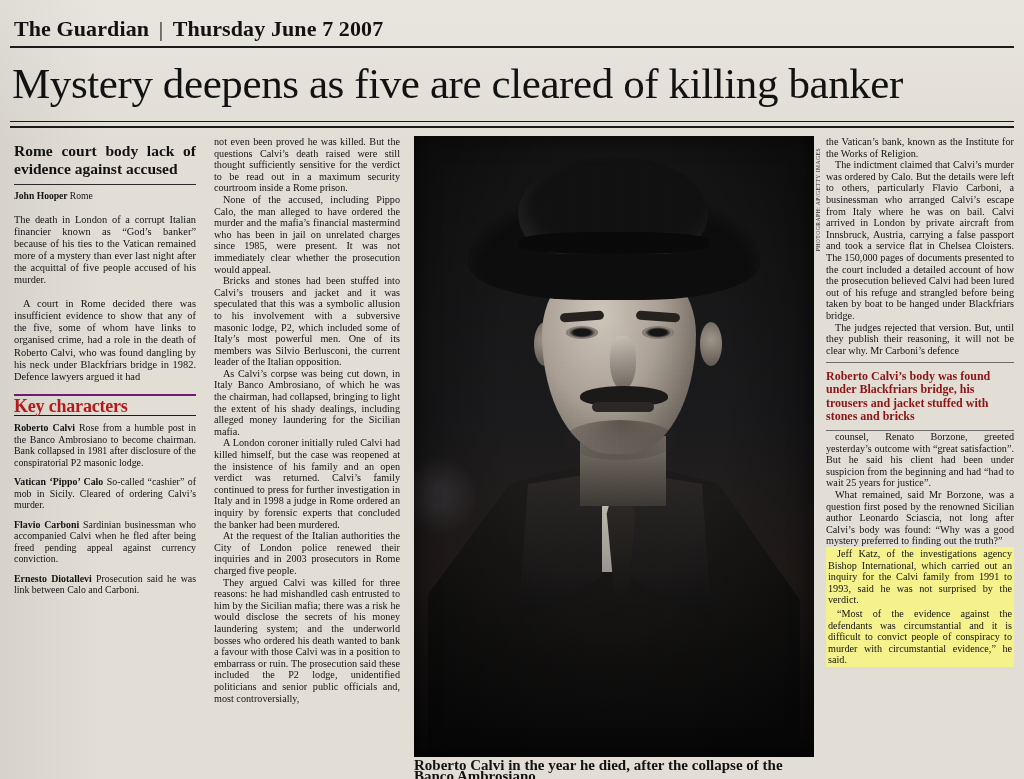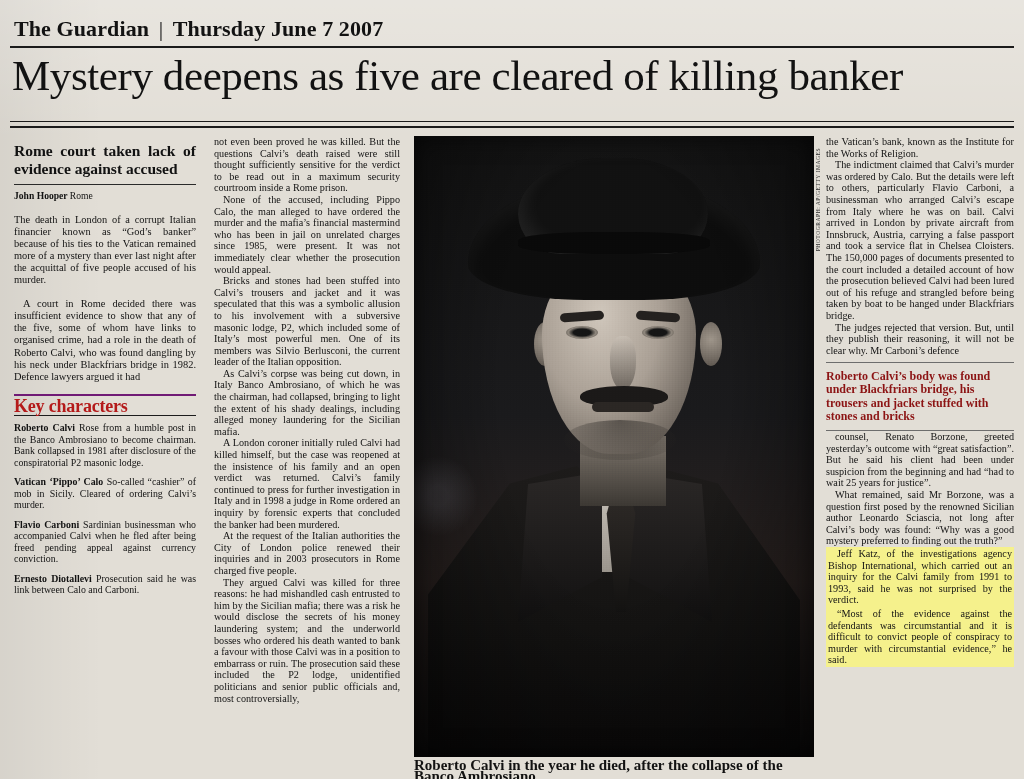--- a/index.html
+++ b/index.html
@@ -44,21 +44,21 @@
     width: 1004px;
     background: #1b1b1b;
   }
   .hrule.top { top: 46px; height: 2px; }
   .hrule.under-head { top: 121px; height: 1px; }
   .hrule.thin-bottom { top: 126px; height: 2px; }
 
   
   .headline {
     position: absolute;
-    left: 12px; top: 52px;
+    left: 12px; top: 60px;
     width: 1002px;
     font-family: "Liberation Serif", serif;
     font-size: 43px;
     line-height: 48px;
     font-weight: 400;
     letter-spacing: -0.4px;
     white-space: nowrap;
   }
 
   
@@ -318,21 +318,21 @@
     <span class="date">Thursday June 7 2007</span>
   </div>
   <div class="hrule top"></div>
 
   <div class="headline">Mystery deepens as five are cleared of killing banker</div>
   <div class="hrule under-head"></div>
   <div class="hrule thin-bottom"></div>
 
   <div class="col" id="col1">
     <div class="standfirst">
-      <span class="s2">Rome court taken lack of evidence against accused</span>
+      <span class="s2">Rome court body lack of evidence against accused</span>
     </div>
     <div class="byline-rule"></div>
     <div class="byline">
       <span>John Hooper</span>
       <span class="loc">Rome</span>
     </div>
     <div class="lead">
       <p class="first">The death in London of a corrupt Italian financier known as “God’s banker” because of his ties to the Vatican remained more of a mystery than ever last night after the acquittal of five people accused of his murder.</p>
       <p>A court in Rome decided there was insufficient evidence to show that any of the five, some of whom have links to organised crime, had a role in the death of Roberto Calvi, who was found dangling by his neck under Blackfriars bridge in 1982. Defence lawyers argued it had</p>
     </div>

